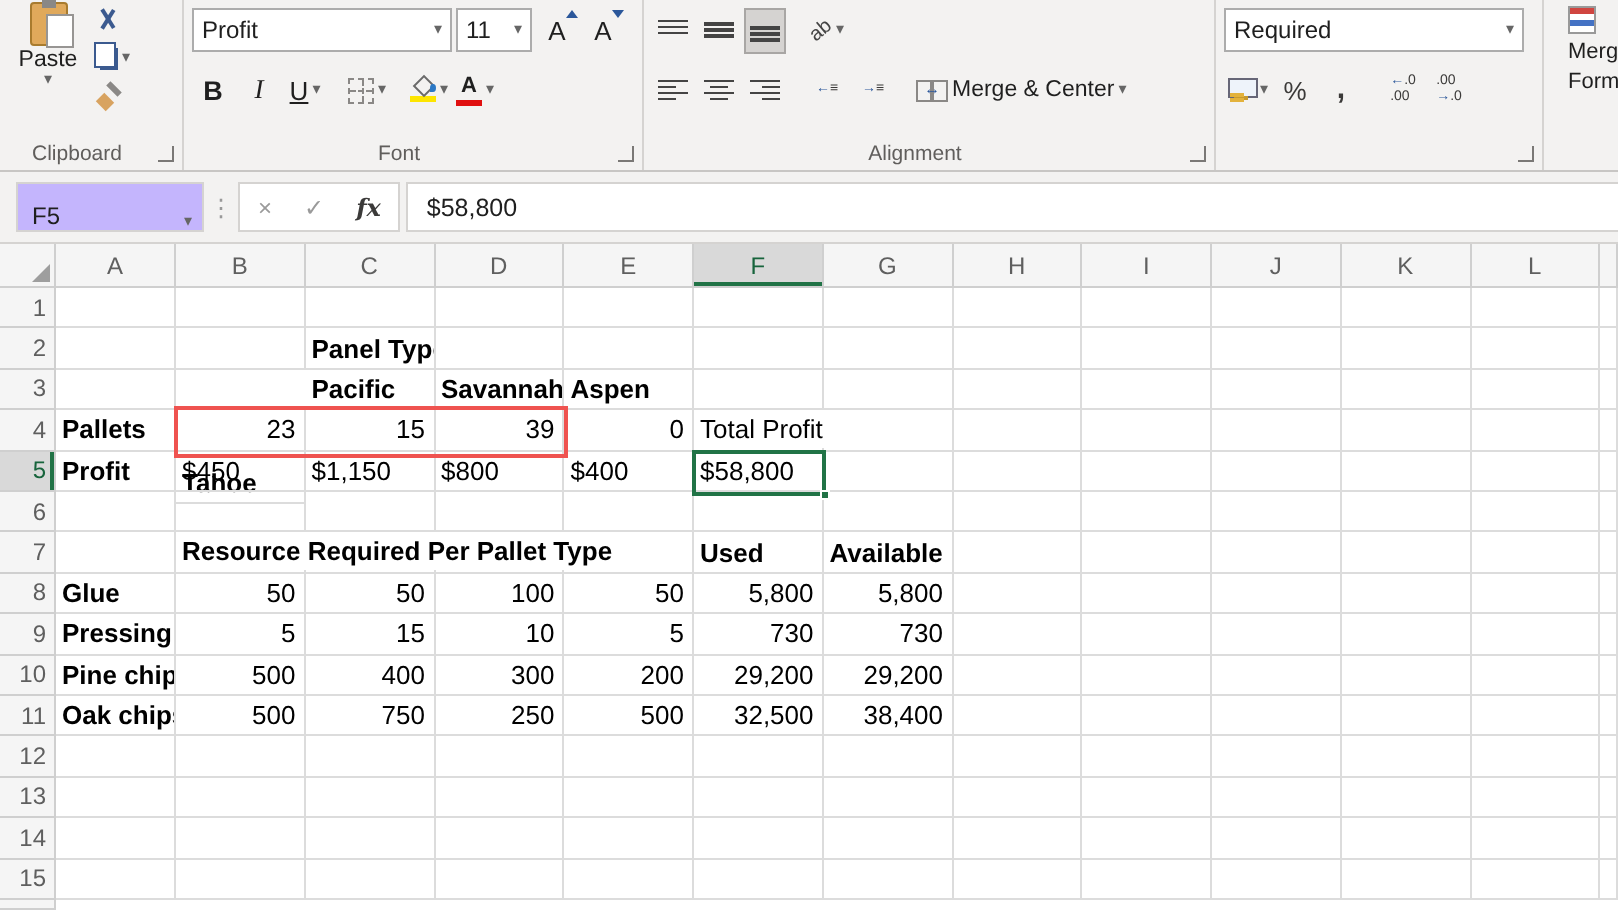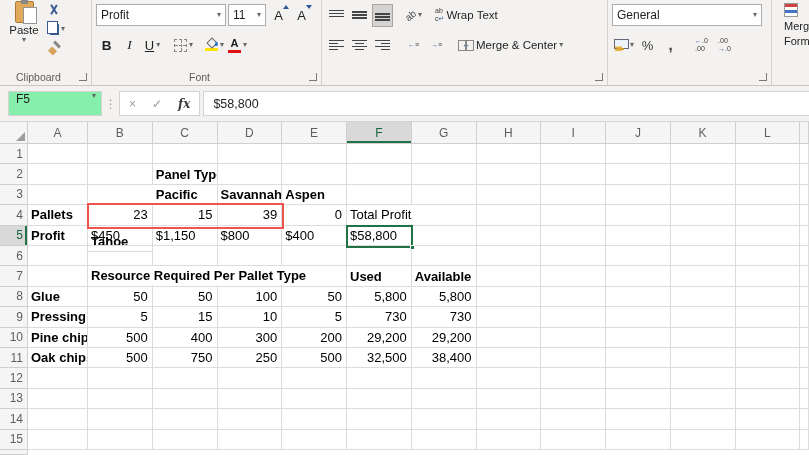--- a/index.html
+++ b/index.html
@@ -88,21 +88,21 @@
   .ic-comma { font-size:15px; font-weight:700; color:#3b3a39; line-height:0.5; }
 
   
   .g-cond { flex:1; border-right:none; display:flex; flex-direction:column; align-items:flex-start; padding:3px 0 0 12px; overflow:hidden; }
   .ic-cond { width:14px; height:14px; border:1px solid #999; margin-bottom:2px;
     background:linear-gradient(to bottom,#d04540 0 25%,#fff 25% 50%,#4472c4 50% 75%,#fff 75%); }
   .cond-text { font-size:11px; color:#1f1f1f; line-height:1.35; white-space:nowrap; }
 
   
   .fbar { height:36px; background:#f3f2f1; border-bottom:1px solid #d5d3d1; display:flex; align-items:center; padding-left:8px; }
-  .namebox { width:94px; height:25px; background:#86efac; border:1px solid #d5d3d1; display:flex; align-items:flex-start; font-size:12px; padding-left:7px; color:#1f1f1f; }
+  .namebox { width:94px; height:25px; background:#c4b5fd; border:1px solid #d5d3d1; display:flex; align-items:flex-end; font-size:12px; padding-left:7px; color:#1f1f1f; }
   .namebox .dd { margin-left:auto; padding-right:5px; }
   .fdots { width:17px; text-align:center; color:#999; font-size:12px; }
   .fxbtns { height:25px; background:#fff; border:1px solid #d5d3d1; display:flex; align-items:center; padding:0 9px; gap:16px; }
   .fxb { font-size:12px; color:#9a9a9a; }
   .fxb-fx { font-family:"DejaVu Serif",serif; font-style:italic; font-weight:600; color:#3b3a39; }
   .ffield { flex:1; height:25px; background:#fff; border:1px solid #d5d3d1; border-right:none; margin-left:3px; display:flex; align-items:center; padding-left:9px; font-size:12.5px; color:#1f1f1f; }
 
   
   .grid { position:relative; width:809px; height:333px; background:#fff; overflow:hidden; font-family:"Liberation Sans",sans-serif; }
   .ghdr { position:absolute; background:#f5f5f5; border-right:1px solid #cfcfcf; border-bottom:1px solid #cfcfcf; font-size:12px; color:#5f5f5f; display:flex; align-items:center; justify-content:center; }
@@ -230,24 +230,20 @@
                 <b></b>
                 <b></b>
               </span>
             </span>
           <span class="gap6"></span>
           <span class="ibtn">
               <span class="ic-orient">ab</span>
               <span class="dd">▾</span>
             </span>
           <span class="gap6"></span>
-          <span class="ibtn">
-              <span class="ic-wrap">ab<br>c<i>↵</i></span>
-              <span class="btn-label">Wrap Text</span>
-            </span>
         </div>
         <div class="frow">
           <span class="ibtn">
               <span class="bars short left">
                 <b></b>
                 <b></b>
                 <b></b>
                 <b></b>
               </span>
             </span>
@@ -277,28 +273,29 @@
           <span class="gap6"></span>
           <span class="ibtn">
               <span class="ic-merge">
                 <em>↔</em>
               </span>
               <span class="btn-label">Merge &amp; Center</span>
               <span class="dd">▾</span>
             </span>
         </div>
       </div>
+      <div class="glabel">Alignment</div>
       <span class="launcher"></span>
     </div>
 
     <div class="rgroup g-number">
       <div class="gbody">
         <div class="frow">
           <div class="combo combo-general">
-              <span>General</span>
+              <span>Required</span>
               <span class="dd">▾</span>
             </div>
         </div>
         <div class="frow">
           <span class="ibtn">
               <span class="ic-money"></span>
               <span class="dd">▾</span>
             </span>
           <span class="ibtn">
               <span class="ic-pct">%</span>

